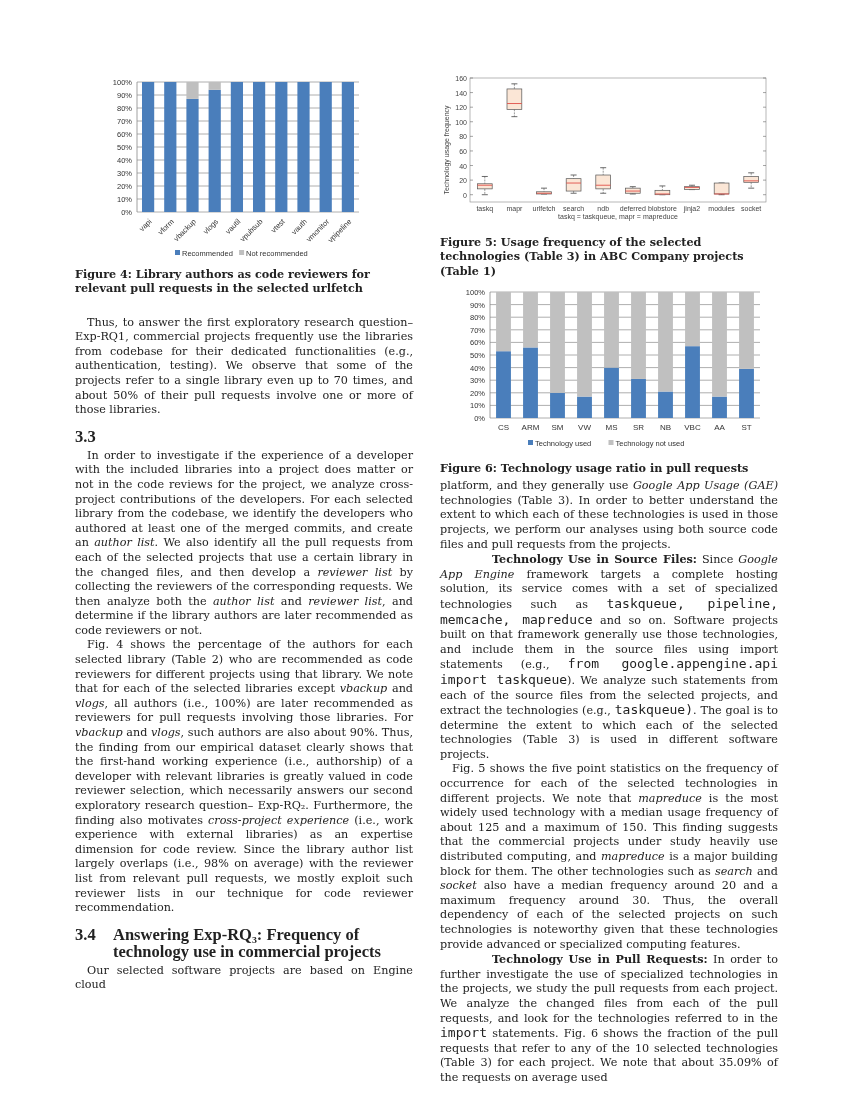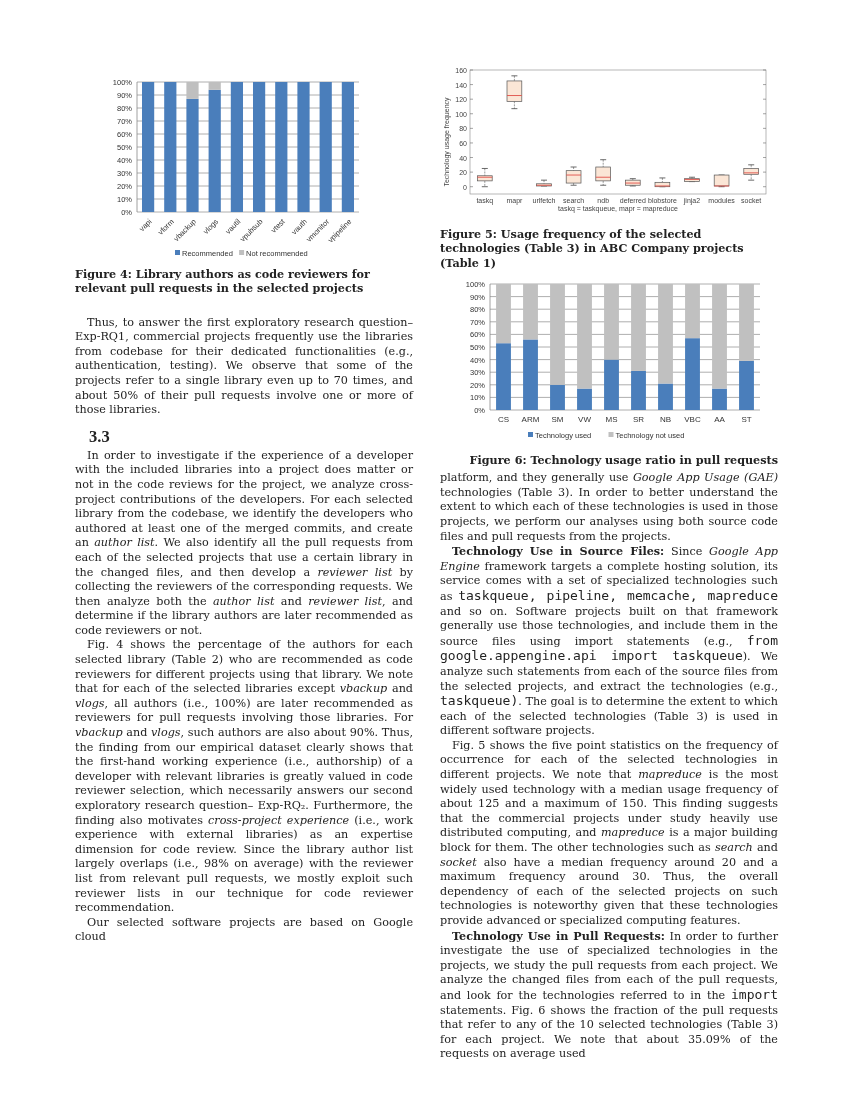--- a/index.html
+++ b/index.html
@@ -1,29 +1,29 @@
 <!DOCTYPE html>
 <html><head>
 <meta charset="utf-8">
 <style>
   html, body { margin: 0; padding: 0; background: #fff; }
   body { width: 850px; height: 1100px; position: relative; overflow: hidden;
          font-family: "DejaVu Serif", "Liberation Serif", serif; color: #222; }
   .col { position: absolute; width: 338px; font-size: 11.2px; line-height: 14.6px; text-align: justify; }
   #left { left: 75px; top: 70px; }
-  #right { left: 440px; top: 62px; }
+  #right { left: 440px; top: 70px; }
   .fig { position: relative; }
   .caption { font-weight: bold; font-size: 11.2px; line-height: 14.5px; text-align: left; margin-top: 2px; }
   p { margin: 0; text-indent: 12px; }
   p.noindent { text-indent: 0; }
   h3 { font-family: "Liberation Serif", serif; font-weight: bold; font-size: 16.5px; line-height: 17px; margin: 10px 0 4px 0; text-align: left; display: flex; }
-  h3 .num { width: 38px; flex: none; margin-left: 14px; }
+  h3 .num { width: 38px; flex: none; }
   .it { font-style: italic; }
   .tt { font-family: "DejaVu Sans Mono", "Liberation Mono", monospace; font-size: 13px; }
-  .b { font-weight: bold; }
+  .b { font-weight: bold; margin-left: 40px; }
   svg text { font-family: "Liberation Sans", sans-serif; }
 </style>
 </head>
 <body>
 
 <div id="left" class="col">
   <div class="fig">
     <svg id="fig4" width="338" height="190">
         <line x1="62" y1="142" x2="284" y2="142" stroke="#999" stroke-width="0.8"></line>
         <text x="57" y="145" font-size="7.5" text-anchor="end" fill="#333">0%</text>
@@ -76,30 +76,34 @@
         <rect x="244.595" y="12" width="12.21" height="0" fill="#bfbfbf"></rect>
         <text x="254.7" y="152" font-size="7.5" text-anchor="end" fill="#333" transform="rotate(-45 254.7 152)">vmonitor</text>
         <rect x="266.79499999999996" y="12" width="12.21" height="130" fill="#4a7ebb"></rect>
         <rect x="266.79499999999996" y="12" width="12.21" height="0" fill="#bfbfbf"></rect>
         <text x="276.9" y="152" font-size="7.5" text-anchor="end" fill="#333" transform="rotate(-45 276.9 152)">vpipeline</text>
         <rect x="100" y="180" width="5" height="5" fill="#4a7ebb"></rect>
         <text x="107" y="186" font-size="7.5" fill="#333">Recommended</text>
         <rect x="164.1" y="180" width="5" height="5" fill="#bfbfbf"></rect>
         <text x="171.1" y="186" font-size="7.5" fill="#333">Not recommended</text>
       </svg>
-    <div class="caption">Figure 4: Library authors as code reviewers for relevant pull requests in the selected projects</div>
+    <div class="caption">Figure 4: Library authors as code reviewers for relevant pull requests in the selected urlfetch</div>
   </div>
   <div style="height:20px"></div>
   <p id="lp2">Thus, to answer the first exploratory research question– Exp-RQ1, commercial projects frequently use the libraries from codebase for their dedicated functionalities (e.g., authentication, testing). We observe that some of the projects refer to a single library even up to 70 times, and about 50% of their pull requests involve one or more of those libraries.</p>
   <h3>
       <span class="num">3.3</span>
     </h3>
   <p id="lp3">In order to investigate if the experience of a developer with the included libraries into a project does matter or not in the code reviews for the project, we analyze cross-project contributions of the developers. For each selected library from the codebase, we identify the developers who authored at least one of the merged commits, and create an <span class="it">author list</span>. We also identify all the pull requests from each of the selected projects that use a certain library in the changed files, and then develop a <span class="it">reviewer list</span> by collecting the reviewers of the corresponding requests. We then analyze both the <span class="it">author list</span> and <span class="it">reviewer list</span>, and determine if the library authors are later recommended as code reviewers or not.</p>
   <p id="lp4">Fig. 4 shows the percentage of the authors for each selected library (Table 2) who are recommended as code reviewers for different projects using that library. We note that for each of the selected libraries except <span class="it">vbackup</span> and <span class="it">vlogs</span>, all authors (i.e., 100%) are later recommended as reviewers for pull requests involving those libraries. For <span class="it">vbackup</span> and <span class="it">vlogs</span>, such authors are also about 90%. Thus, the finding from our empirical dataset clearly shows that the first-hand working experience (i.e., authorship) of a developer with relevant libraries is greatly valued in code reviewer selection, which necessarily answers our second exploratory research question– Exp-RQ₂. Furthermore, the finding also motivates <span class="it">cross-project experience</span> (i.e., work experience with external libraries) as an expertise dimension for code review. Since the library author list largely overlaps (i.e., 98% on average) with the reviewer list from relevant pull requests, we mostly exploit such reviewer lists in our technique for code reviewer recommendation.</p>
-  <p>Our selected software projects are based on Google cloud</p>
+  <h3>
+      <span class="num">3.4</span>
+      <span>Answering Exp-RQ₃: Frequency of technology use in commercial projects</span>
+    </h3>
+  <p>Our selected software projects are based on Engine cloud</p>
 </div>
 
 <div id="right" class="col">
   <div class="fig">
     <svg id="fig5" width="338" height="158">
         <rect x="30" y="8" width="296" height="124" fill="none" stroke="#888" stroke-width="0.6"></rect>
         <line x1="30" y1="124.70588235294117" x2="33" y2="124.70588235294117" stroke="#666" stroke-width="0.6"></line>
         <line x1="323" y1="124.70588235294117" x2="326" y2="124.70588235294117" stroke="#666" stroke-width="0.6"></line>
         <text x="27" y="127.70588235294117" font-size="7" text-anchor="end" fill="#444">0</text>
         <line x1="30" y1="110.11764705882354" x2="33" y2="110.11764705882354" stroke="#666" stroke-width="0.6"></line>
@@ -254,20 +258,20 @@
         <rect x="272.075" y="8" width="14.850000000000001" height="104.58" fill="#c0c0c0"></rect>
         <text x="279.5" y="146" font-size="8" text-anchor="middle" fill="#333">AA</text>
         <rect x="299.075" y="84.86" width="14.850000000000001" height="49.14" fill="#4a7ebb"></rect>
         <rect x="299.075" y="8" width="14.850000000000001" height="76.86" fill="#c0c0c0"></rect>
         <text x="306.5" y="146" font-size="8" text-anchor="middle" fill="#333">ST</text>
         <rect x="88" y="156" width="5" height="5" fill="#4a7ebb"></rect>
         <text x="95" y="162" font-size="7.5" fill="#333">Technology used</text>
         <rect x="168.5" y="156" width="5" height="5" fill="#c0c0c0"></rect>
         <text x="175.5" y="162" font-size="7.5" fill="#333">Technology not used</text>
       </svg>
-    <div class="caption" style="text-align:right">Figure 6: Technology usage ratio in pull requests</div>
+    <div class="caption" style="text-align:left">Figure 6: Technology usage ratio in pull requests</div>
   </div>
   <div style="height:4px"></div>
   <p class="noindent" id="rp1">platform, and they generally use <span class="it">Google App Usage (GAE)</span> technologies (Table 3). In order to better understand the extent to which each of these technologies is used in those projects, we perform our analyses using both source code files and pull requests from the projects.</p>
   <p id="rp2"><span class="b">Technology Use in Source Files:</span> Since <span class="it">Google App Engine</span> framework targets a complete hosting solution, its service comes with a set of specialized technologies such as <span class="tt">taskqueue, pipeline, memcache, mapreduce</span> and so on. Software projects built on that framework generally use those technologies, and include them in the source files using import statements (e.g., <span class="tt">from google.appengine.api import taskqueue</span>). We analyze such statements from each of the source files from the selected projects, and extract the technologies (e.g., <span class="tt">taskqueue)</span>. The goal is to determine the extent to which each of the selected technologies (Table 3) is used in different software projects.</p>
   <p id="rp3">Fig. 5 shows the five point statistics on the frequency of occurrence for each of the selected technologies in different projects. We note that <span class="it">mapreduce</span> is the most widely used technology with a median usage frequency of about 125 and a maximum of 150. This finding suggests that the commercial projects under study heavily use distributed computing, and <span class="it">mapreduce</span> is a major building block for them. The other technologies such as <span class="it">search</span> and <span class="it">socket </span>also have a median frequency around 20 and a maximum frequency around 30. Thus, the overall dependency of each of the selected projects on such technologies is noteworthy given that these technologies provide advanced or specialized computing features.</p>
   <p id="rp4"><span class="b">Technology Use in Pull Requests:</span> In order to further investigate the use of specialized technologies in the projects, we study the pull requests from each project. We analyze the changed files from each of the pull requests, and look for the technologies referred to in the <span class="tt">import</span> statements. Fig. 6 shows the fraction of the pull requests that refer to any of the 10 selected technologies (Table 3) for each project. We note that about 35.09% of the requests on average used</p>
 </div>
 
 </body></html>

